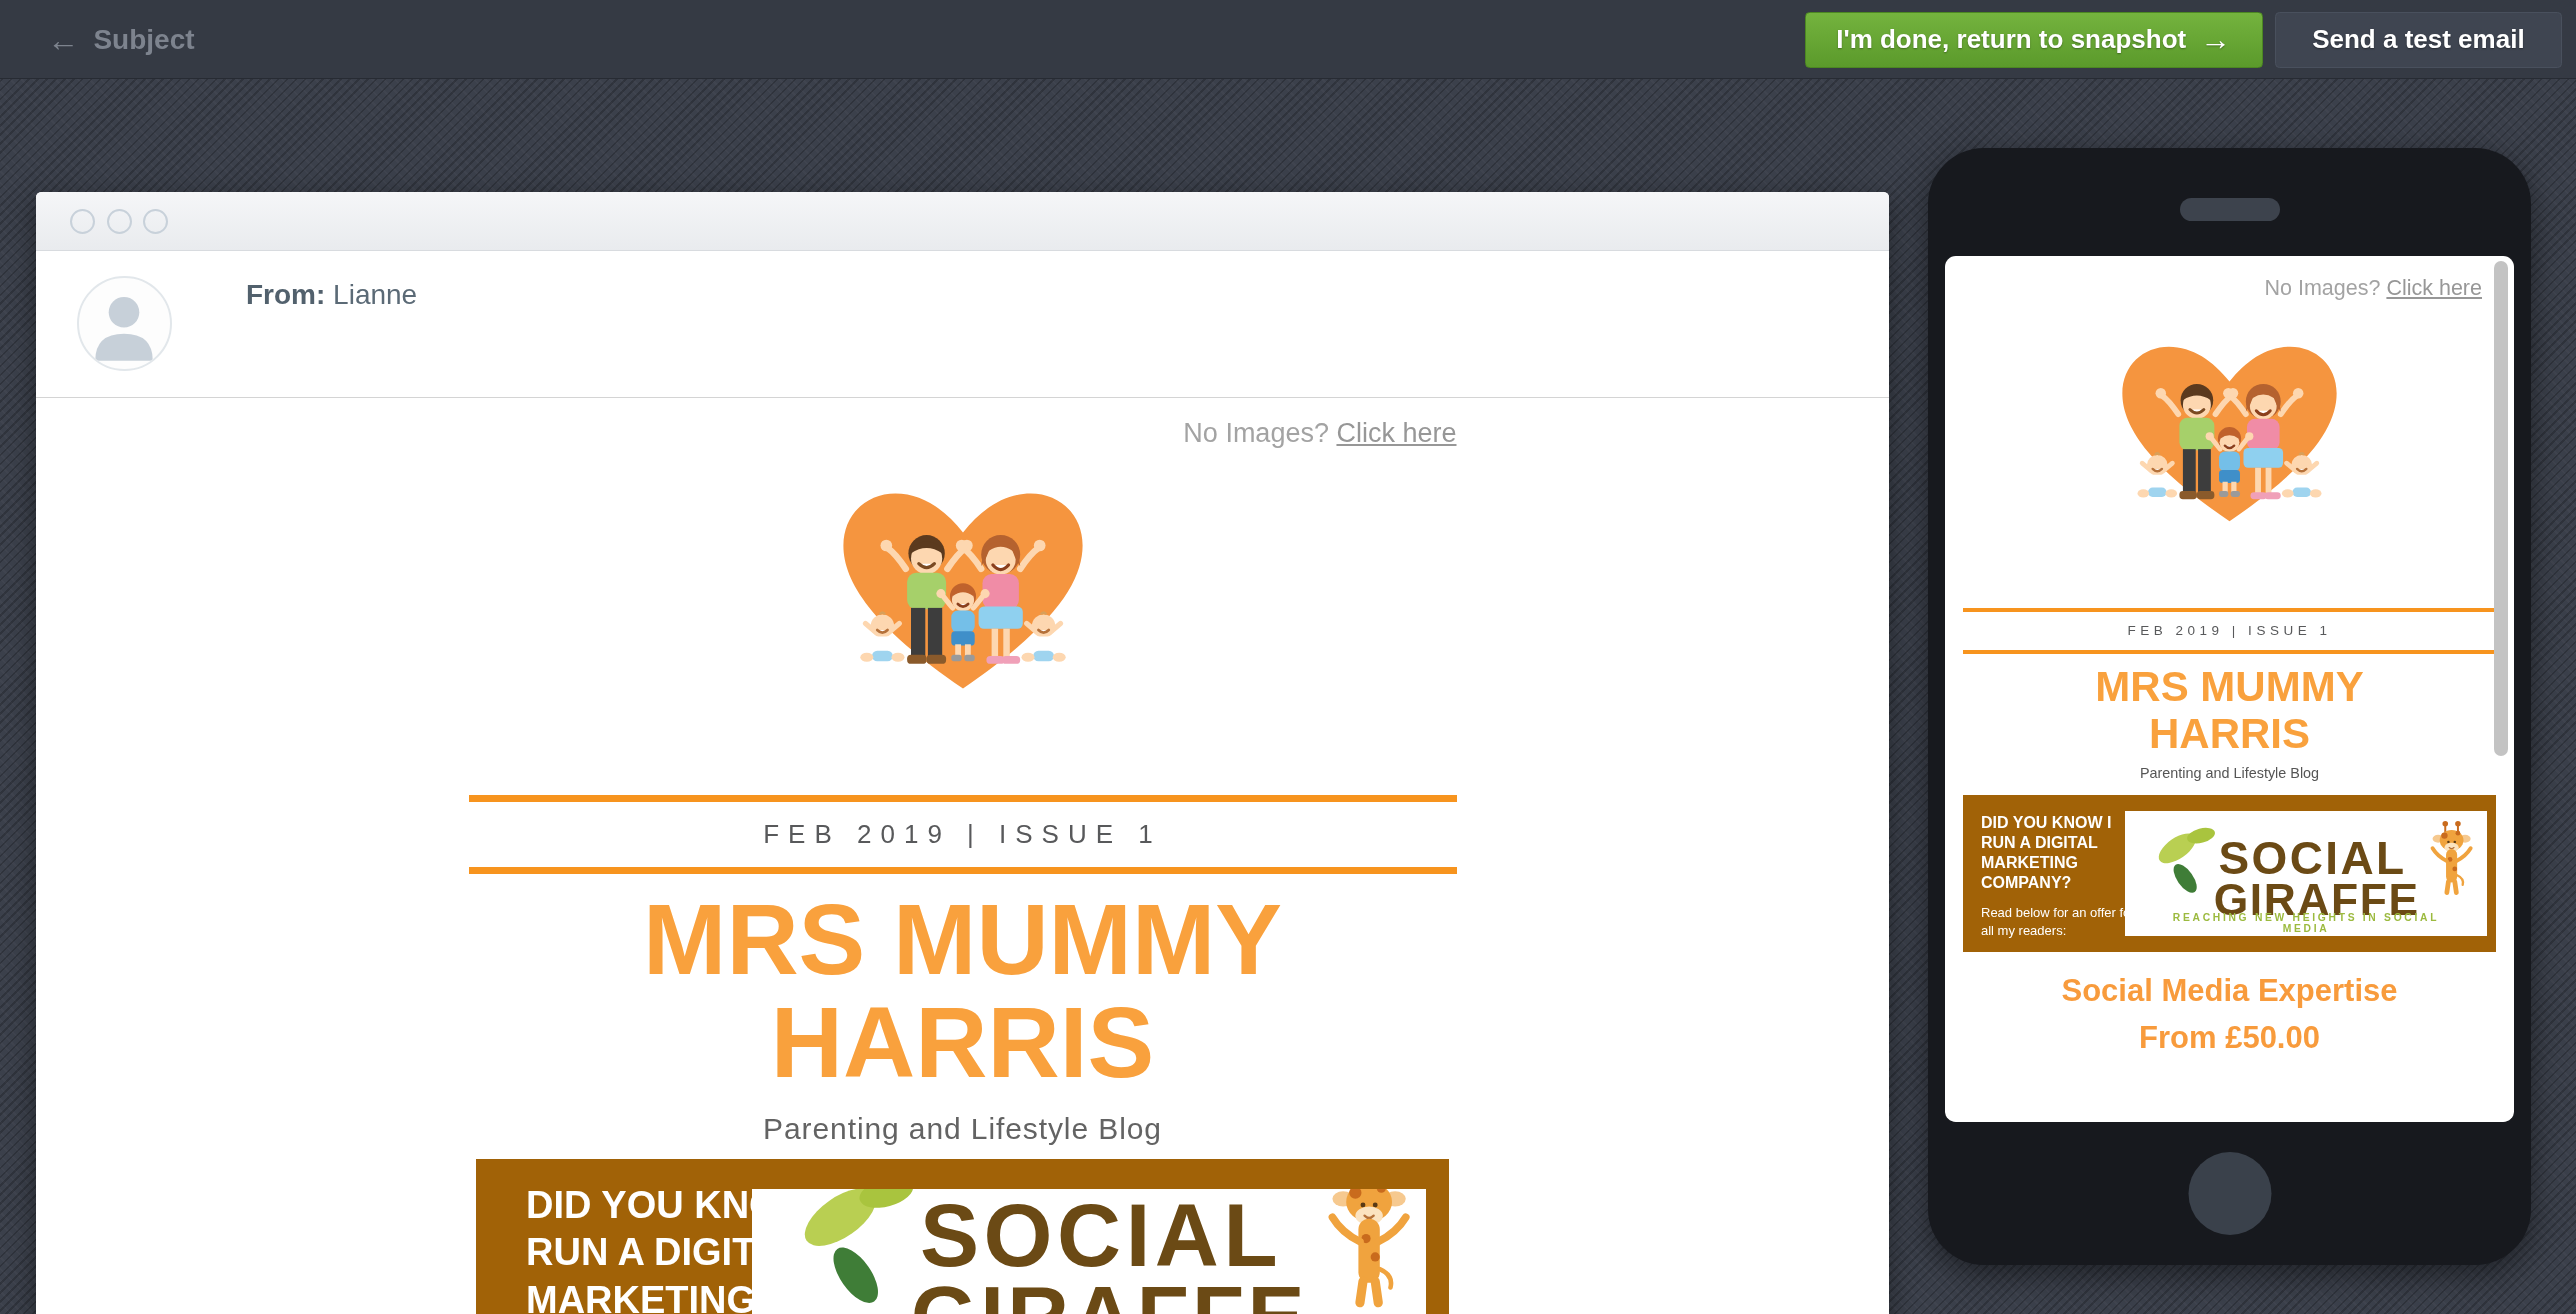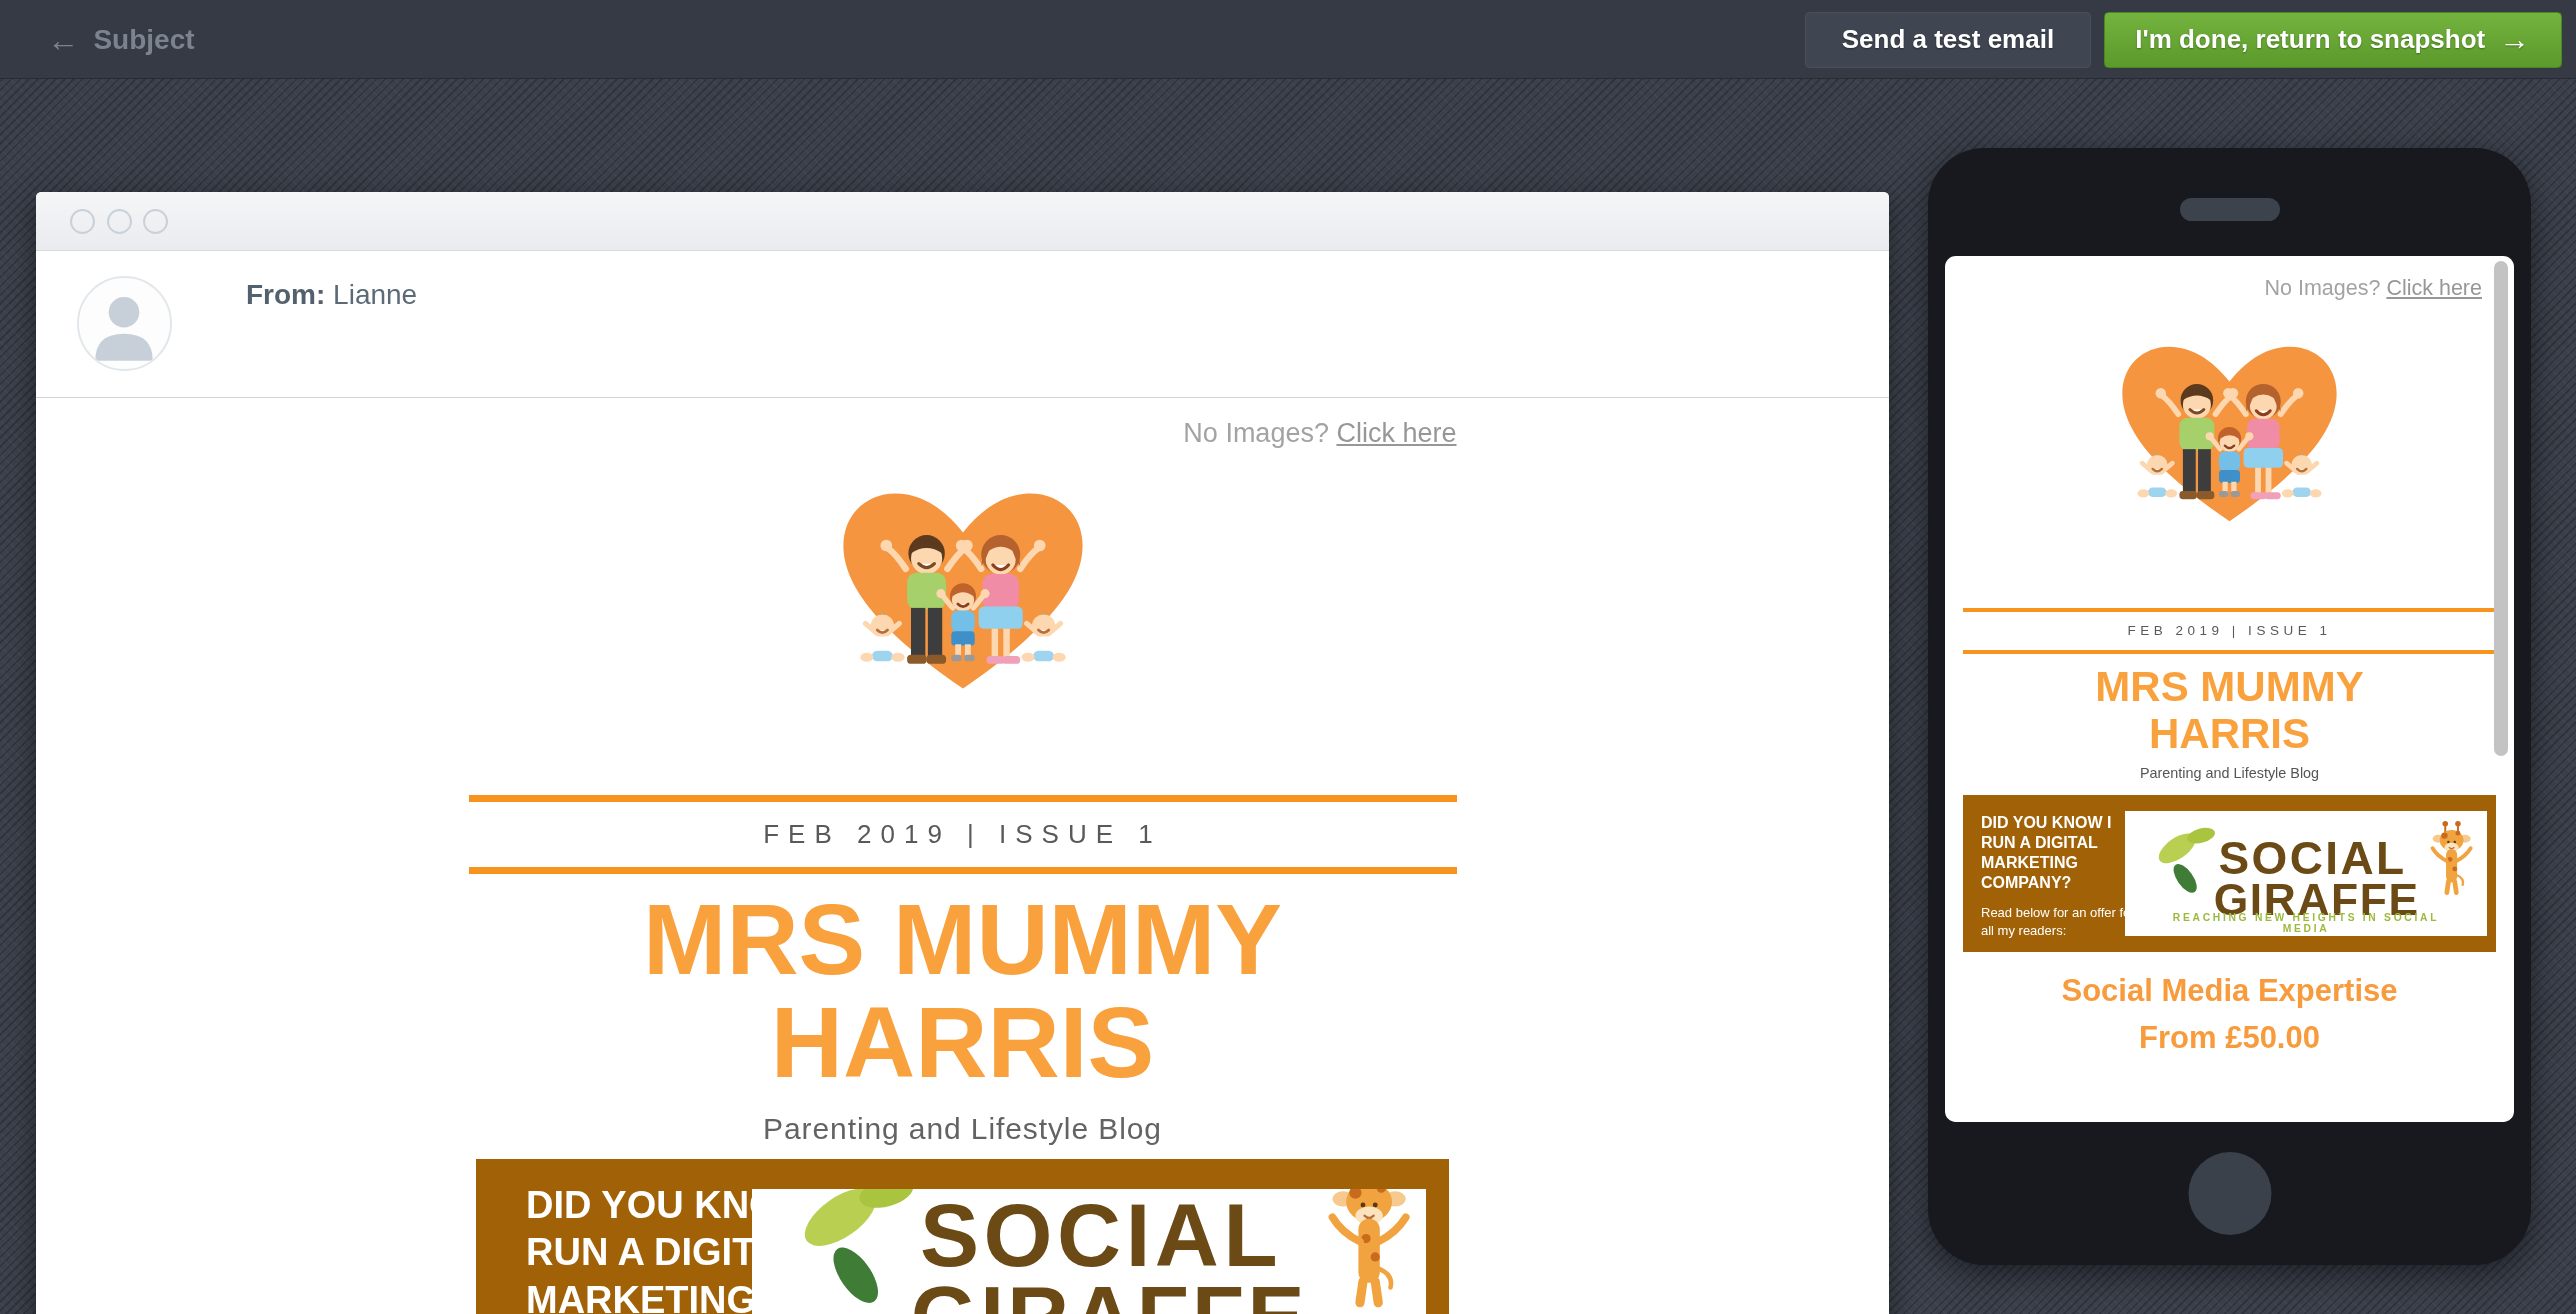--- a/index.html
+++ b/index.html
@@ -261,26 +261,26 @@
     </g>
   </defs>
 </svg>
 
 <div class="topbar">
   <div class="return-btn">
     <span class="arrow">←</span>
     <span>Subject</span>
   </div>
   <div class="topbar-actions">
-    <div class="btn btn-test">
-      <span>Send a test email</span>
-    </div>
     <div class="btn btn-done">
       <span>I'm done, return to snapshot</span>
       <span class="arrow">→</span>
+    </div>
+    <div class="btn btn-test">
+      <span>Send a test email</span>
     </div>
   </div>
 </div>
 
 <div class="card">
   <div class="chrome">
     <span class="dot"></span>
     <span class="dot"></span>
     <span class="dot"></span>
   </div>

